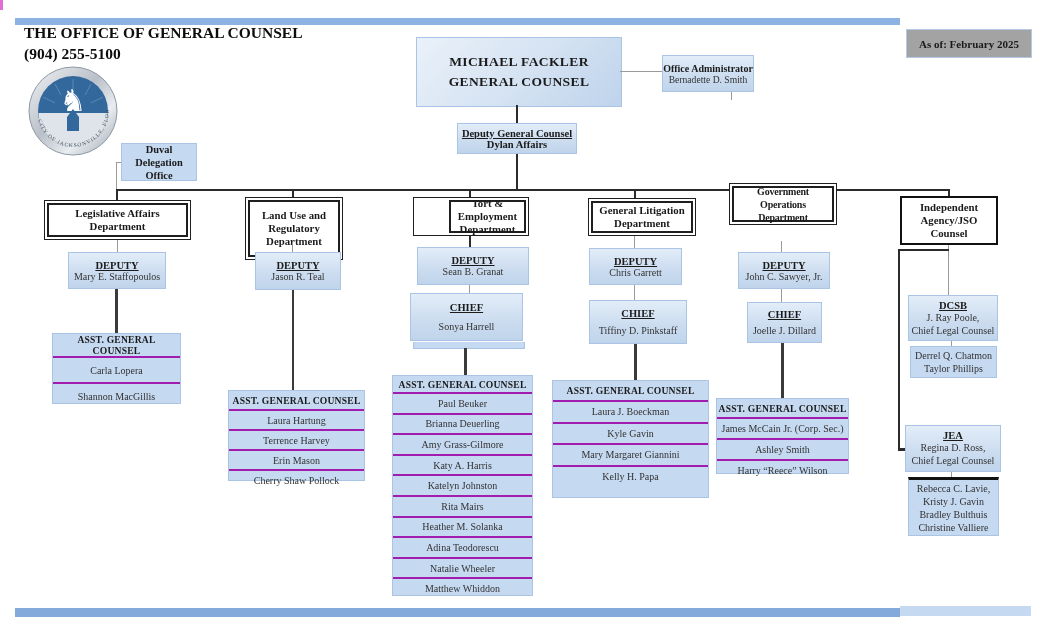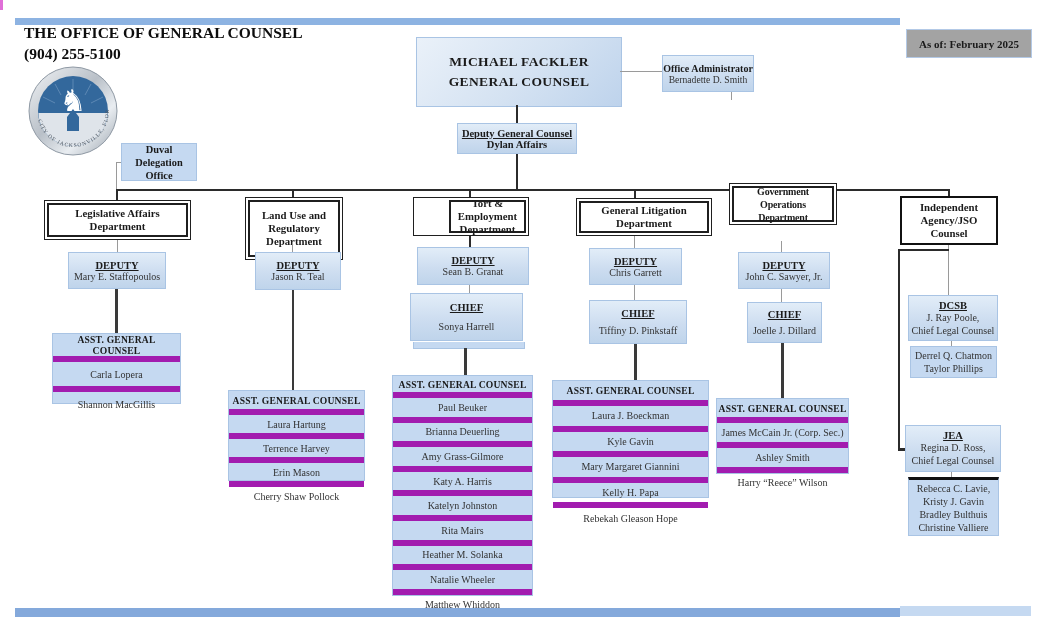--- a/index.html
+++ b/index.html
@@ -27,21 +27,21 @@
   .dept-inner{border:2px solid #1f1f1f;width:100%;height:100%;box-sizing:border-box;
               display:flex;align-items:center;justify-content:center;text-align:center;
               font-weight:bold;font-size:10.8px;line-height:13px;padding:1px 3px;}
   .dept.single{padding:0;border:2px solid #111;}
   .dept.single .dept-inner{border:none;}
   .tight .dept-inner{font-size:10px;letter-spacing:-.2px;}
   .list{position:absolute;background:#c5d9f1;border:1px solid #a9c4e4;text-align:center;box-sizing:border-box;}
   .list-head{display:flex;align-items:center;justify-content:center;font-weight:bold;
              font-size:9.6px;letter-spacing:.2px;}
   .row{display:flex;align-items:center;justify-content:center;font-size:10px;color:#333;
-       height:var(--rh,19px);border-top:6px solid #a21caf;}
+       height:var(--rh,19px);border-top:2px solid #a21caf;}
   .nameline{font-size:10px;color:#333;line-height:13px;}
   .cell{display:flex;flex-direction:column;align-items:center;justify-content:center;
         text-align:center;box-sizing:border-box;}
   .namesbox{position:absolute;background:#c5d9f1;border:1px solid #a9c4e4;border-top:3px solid #111;
             box-sizing:border-box;display:flex;flex-direction:column;align-items:center;
             justify-content:center;text-align:center;}
 </style>
 </head>
 <body>
 
@@ -120,21 +120,21 @@
 
   <div class="dept" style="left:44px;top:200px;width:147px;height:40px;">
     <div class="dept-inner">Legislative Affairs Department</div>
   </div>
   <div class="dept" style="left:245px;top:197px;width:98px;height:63px;">
     <div class="dept-inner">Land Use and Regulatory Department</div>
   </div>
   <div class="dept" style="left:413px;top:197px;width:116px;height:39px;padding-left:35px;">
     <div class="dept-inner">Tort &amp; Employment Department</div>
   </div>
-  <div class="dept" style="left:576px;top:198px;width:136px;height:38px;">
+  <div class="dept" style="left:588px;top:198px;width:108px;height:38px;">
     <div class="dept-inner">General Litigation Department</div>
   </div>
   <div class="dept tight" style="left:729px;top:183px;width:108px;height:42px;">
     <div class="dept-inner">Government Operations Department</div>
   </div>
   <div class="dept single" style="left:900px;top:196px;width:98px;height:49px;">
     <div class="dept-inner">Independent Agency/JSO Counsel</div>
   </div>
 
   <div class="ln gray" style="left:117px;top:240px;width:1px;height:12px;"></div>
@@ -182,20 +182,21 @@
   <div class="list" style="left:392px;top:375px;width:141px;height:221px;--rh:18.6px;">
     <div class="list-head" style="height:16px;">ASST. GENERAL COUNSEL</div>
     <div>
         <div class="row">Paul Beuker</div>
         <div class="row">Brianna Deuerling</div>
         <div class="row">Amy Grass-Gilmore</div>
         <div class="row">Katy A. Harris</div>
         <div class="row">Katelyn Johnston</div>
         <div class="row">Rita Mairs</div>
         <div class="row">Heather M. Solanka</div>
+        <div class="row">Adina Teodorescu</div>
         <div class="row">Natalie Wheeler</div>
         <div class="row">Matthew Whiddon</div>
       </div>
   </div>
 
   <div class="ln gray" style="left:634px;top:236px;width:1px;height:12px;"></div>
   <div class="pbox cell" style="left:589px;top:248px;width:93px;height:37px;">
     <div class="lbl">DEPUTY</div>
     <div class="nm">Chris Garrett</div>
   </div>
@@ -205,21 +206,20 @@
     <div class="nm">Tiffiny D. Pinkstaff</div>
   </div>
   <div class="ln" style="left:634px;top:344px;width:3px;height:36px;background:#3a3a3a;"></div>
   <div class="list" style="left:552px;top:380px;width:157px;height:118px;--rh:19.6px;">
     <div class="list-head" style="height:19px;">ASST. GENERAL COUNSEL</div>
     <div>
         <div class="row">Laura J. Boeckman</div>
         <div class="row">Kyle Gavin</div>
         <div class="row">Mary Margaret Giannini</div>
         <div class="row">Kelly H. Papa</div>
-        <div class="row">Rebekah Gleason Hope</div>
       </div>
   </div>
 
   <div class="ln gray" style="left:781px;top:241px;width:1px;height:11px;"></div>
   <div class="pbox cell" style="left:738px;top:252px;width:92px;height:37px;">
     <div class="lbl">DEPUTY</div>
     <div class="nm">John C. Sawyer, Jr.</div>
   </div>
   <div class="ln gray" style="left:781px;top:289px;width:1px;height:13px;"></div>
   <div class="pbox cell" style="left:747px;top:302px;width:75px;height:41px;justify-content:space-evenly;">

